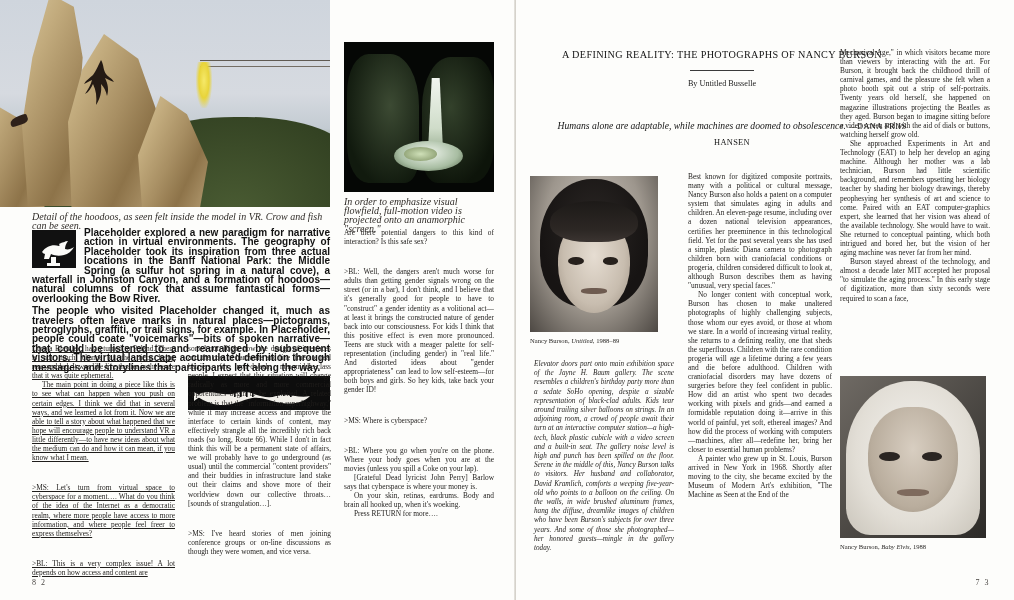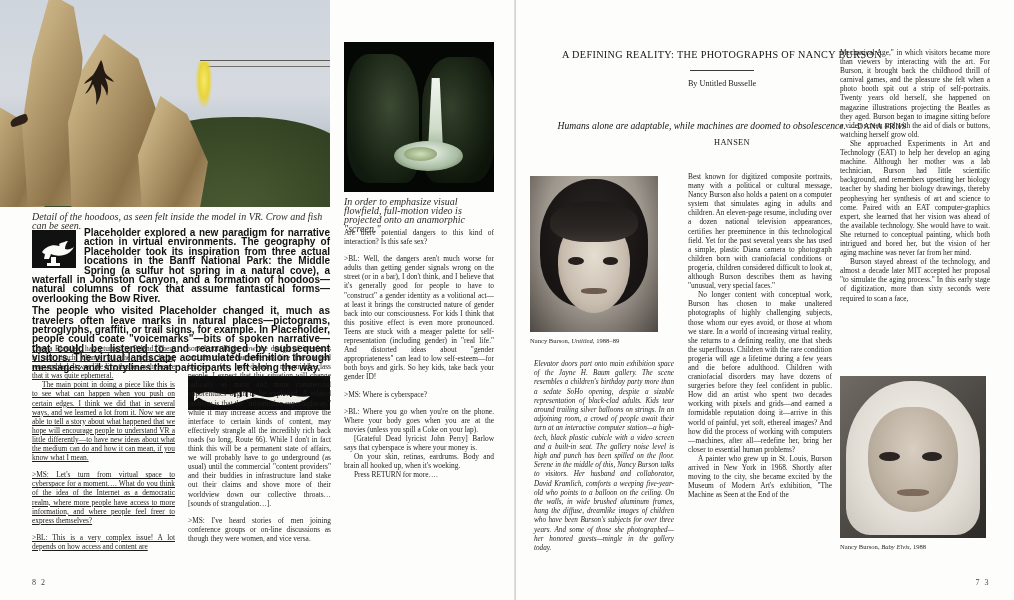--- a/index.html
+++ b/index.html
@@ -16,21 +16,21 @@
   .page-left{width:516px;padding:0;}
   .page-right{width:498px;padding:0;}
   .gutter{position:absolute;left:514px;top:0;width:4px;height:600px;
           background:linear-gradient(to right,#e8e6e1,#cfccc4,#f2f1ed);}
 
   
   .col{font-size:7.4px;line-height:9.1px;text-align:justify;
        -webkit-hyphens:auto;hyphens:auto;color:#1f1d1b;}
   .col p{margin:0;text-indent:10px;}
   .col p.noind{text-indent:0;}
-  .col p.gap{margin-top:8px;text-indent:0;}
+  .col p.gap{margin-top:21px;text-indent:0;}
 
   
   .hoodoo-img{position:absolute;left:0;top:0;width:330px;height:207px;overflow:hidden;}
   .hoodoo-img .sky{position:absolute;inset:0;
       background:linear-gradient(to bottom,#cfd5dd 0%,#d6dae0 45%,#c3cbd2 62%,#8f9d84 70%,#5b6b4a 85%,#44512f 100%);}
   .hoodoo-img .hillL{position:absolute;left:-10px;bottom:0;width:120px;height:75px;
       background:radial-gradient(ellipse at 50% 100%,#3e4f2c,#2b3a1d);border-radius:50% 50% 0 0;}
   .hoodoo-img .hillR{position:absolute;right:-20px;bottom:0;width:230px;height:90px;
       background:radial-gradient(ellipse at 50% 110%,#4a5c33,#2d3b1e);border-radius:50% 45% 0 0;}
   .hoodoo-img .mtn{position:absolute;right:55px;top:118px;width:110px;height:42px;

